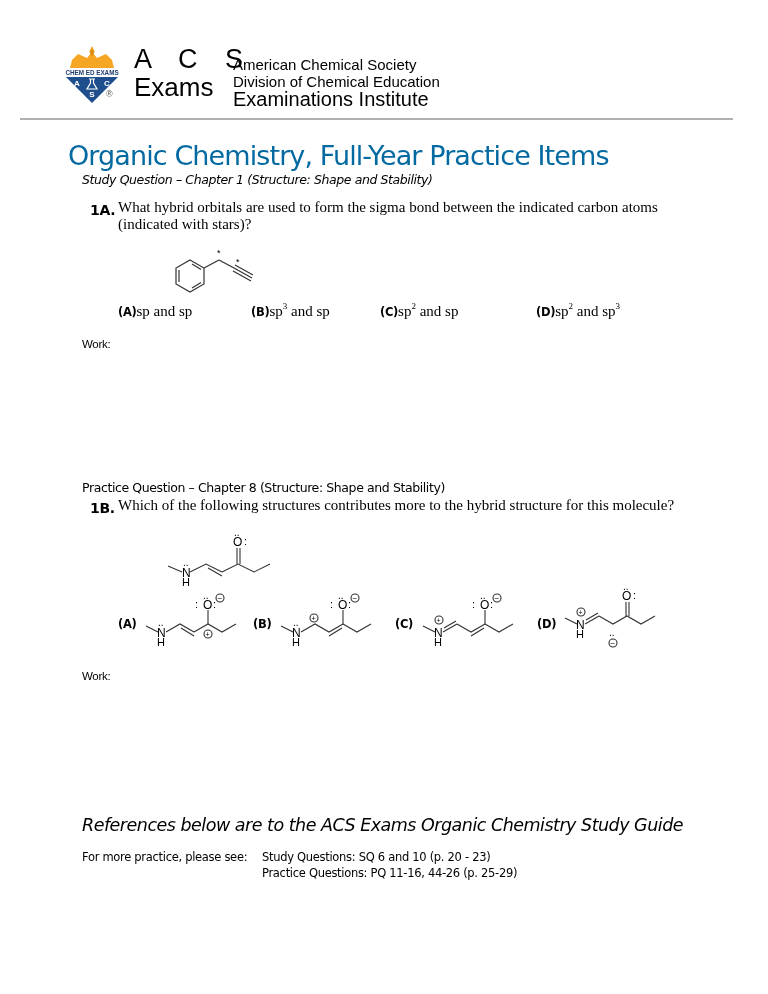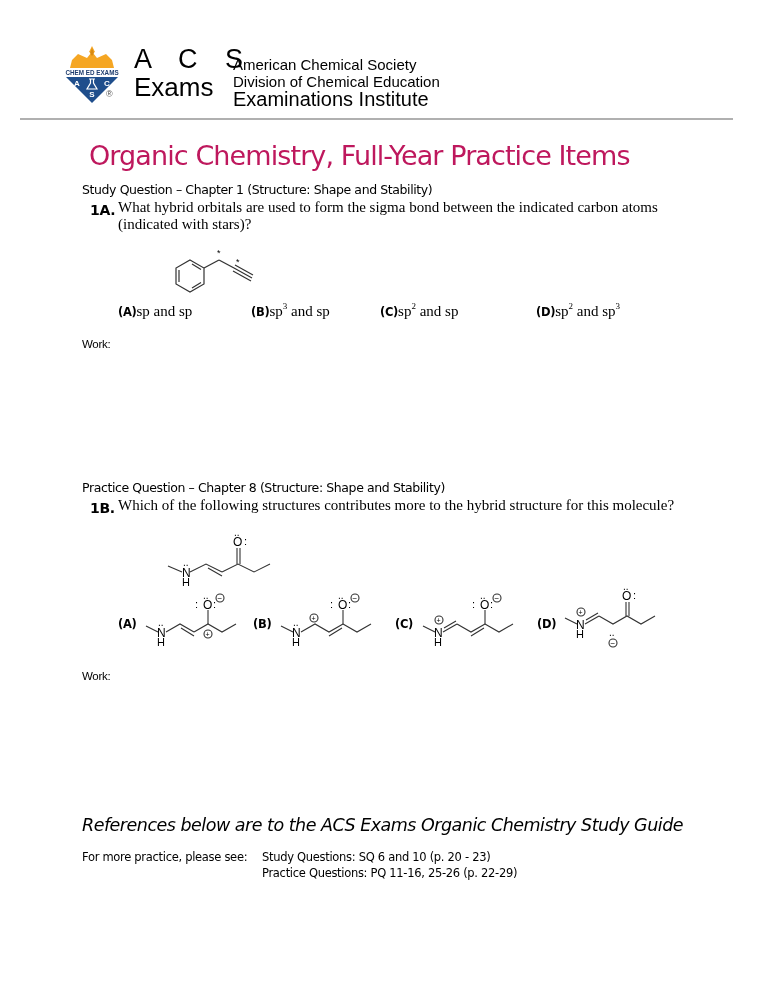--- a/index.html
+++ b/index.html
@@ -5,21 +5,21 @@
   html, body { margin:0; padding:0; background:#ffffff; }
   body { width:768px; height:994px; position:relative; overflow:hidden; color:#000; font-family:"Liberation Sans", sans-serif; }
   .abs { position:absolute; }
   .logo { left:62px; top:44px; width:60px; height:60px; }
   .acs-word { left:134px; top:44px; font-family:"Liberation Sans", sans-serif; font-size:27px; letter-spacing:10px; line-height:30px; }
   .exams-word { left:134px; top:72px; font-family:"Liberation Sans", sans-serif; font-size:26px; line-height:30px; }
   .reg { left:106px; top:89px; font-size:9px; color:#555; }
   .org { left:233px; font-family:"Liberation Sans", sans-serif; font-size:15px; line-height:17px; }
   .org1 { top:56px; } .org2 { top:73px;text-align:right; } .org3 { top:91px; font-size:20px; }
   .hr { left:20px; top:118px; width:713px; height:2px; background:#b0b0b0; }
-  .title { left:89px; top:140px; font-family:"DejaVu Sans", sans-serif; font-weight:normal; font-size:27px; letter-spacing:-0.9px; color:#be185d; white-space:nowrap; }
+  .title { left:68px; top:140px; font-family:"DejaVu Sans", sans-serif; font-weight:normal; font-size:27px; letter-spacing:-0.9px; color:#0369a1; white-space:nowrap; }
   .section { left:82px; font-family:"DejaVu Sans", sans-serif; font-size:12.5px; letter-spacing:-0.4px; white-space:nowrap; }
   .qnum { left:90px; font-family:"DejaVu Sans", sans-serif; font-weight:bold; font-size:14px; letter-spacing:-0.3px; }
   .qtext { left:118px; font-family:"Liberation Serif", serif; font-size:15px; line-height:17px; width:560px; }
   .opt-label { font-family:"DejaVu Sans", sans-serif; font-weight:bold; font-size:11.5px; letter-spacing:-0.3px; }
   .opt-text { font-family:"Liberation Serif", serif; font-size:15px; }
   .opt-text sup { font-size:9px; vertical-align:7px; line-height:0; }
   .work { left:82px; font-family:Liberation Sans, sans-serif; font-size:11.5px; letter-spacing:-0.3px; }
   .ref-title { left:82px; top:815px; font-family:"DejaVu Sans", sans-serif; font-style:italic; font-size:17.5px; letter-spacing:-0.5px; white-space:nowrap; }
   .ref-label { left:82px; top:850px; font-family:"DejaVu Sans", sans-serif; font-size:11.5px; letter-spacing:-0.3px; white-space:nowrap; }
   .ref-line { left:262px; font-family:"DejaVu Sans", sans-serif; font-size:11.5px; letter-spacing:-0.3px; white-space:nowrap; }
@@ -47,21 +47,21 @@
 <div class="abs reg">®</div>
 <div class="abs acs-word">A C S</div>
 <div class="abs exams-word">Exams</div>
 <div class="abs org org1">American Chemical Society</div>
 <div class="abs org org2">Division of Chemical Education</div>
 <div class="abs org org3">Examinations Institute</div>
 <div class="abs hr"></div>
 
 <div class="abs title">Organic Chemistry, Full-Year Practice Items</div>
 
-<div class="abs section" style="top:182px;">Study Question – Chapter 1 (Structure: Shape and Stability)</div>
+<div class="abs section" style="top:172px;font-style:italic;">Study Question – Chapter 1 (Structure: Shape and Stability)</div>
 <div class="abs qnum" style="top:202px;">1A.</div>
 <div class="abs qtext" style="top:199px;">What hybrid orbitals are used to form the sigma bond between the indicated carbon atoms (indicated with stars)?</div>
 
 <svg class="abs" style="left:160px; top:240px;" width="120" height="60" viewBox="0 0 120 60">
   <g stroke="#333" stroke-width="1.2" fill="none">
 
     <path d="M30 20 L44 28 L44 44 L30 52 L16 44 L16 28 Z"></path>
     <path d="M32 24 L41 29.5 M41 42.5 L32 48 M19 42 L19 30"></path>
 
     <path d="M44 28 L59 20"></path>
@@ -199,13 +199,13 @@
   <text x="17.5" y="27" font-size="7">+</text>
   <text x="49.5" y="57.5" font-size="8">−</text>
 </svg>
 
 <div class="abs work" style="top:670px;">Work:</div>
 <div class="abs" style="left:82px; top:690px; width:600px; height:110px;"></div>
 
 <div class="abs ref-title">References below are to the ACS Exams Organic Chemistry Study Guide</div>
 <div class="abs ref-label">For more practice, please see:</div>
 <div class="abs ref-line" style="top:850px;">Study Questions: SQ 6 and 10 (p. 20 - 23)</div>
-<div class="abs ref-line" style="top:866px;">Practice Questions: PQ 11-16, 25-26 (p. 22-29)</div>
+<div class="abs ref-line" style="top:866px;">Practice Questions: PQ 11-16, 44-26 (p. 25-29)</div>
 
 </body></html>

